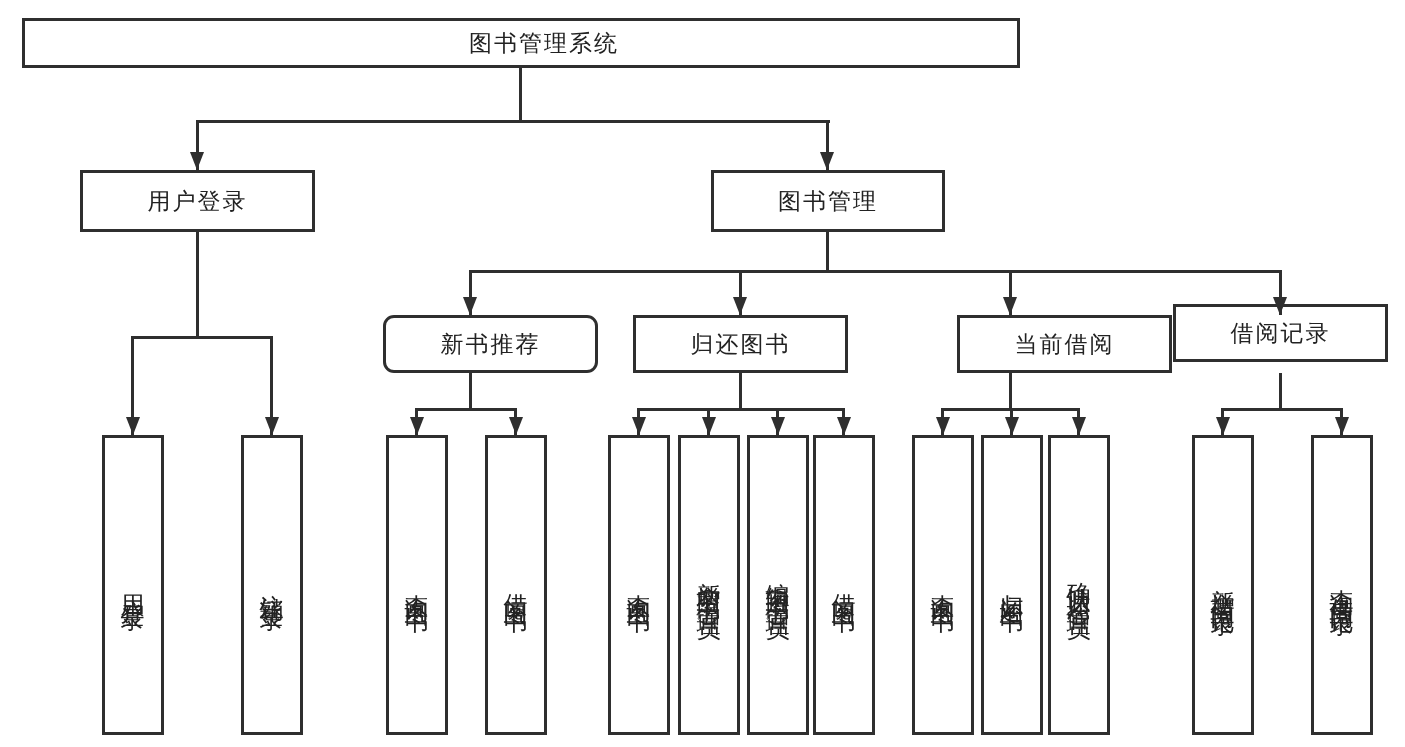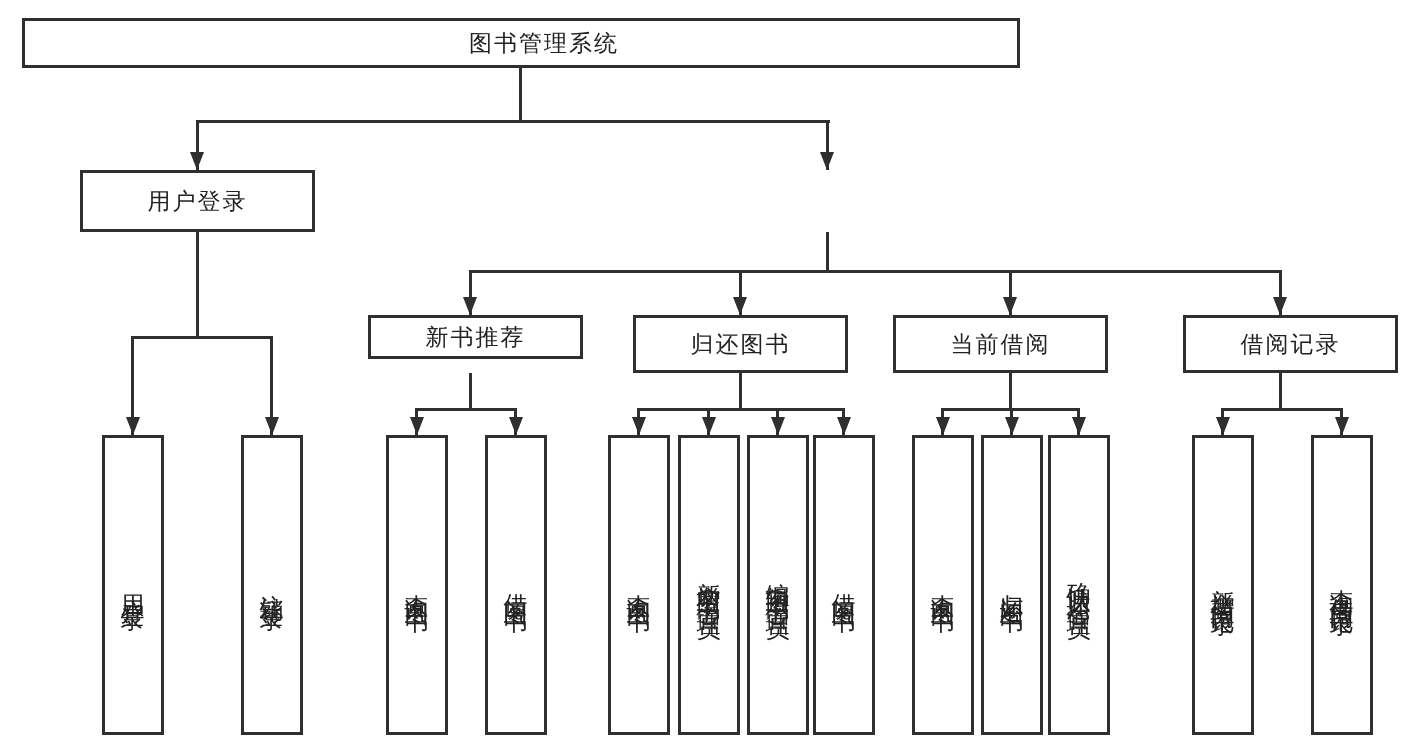--- a/index.html
+++ b/index.html
@@ -57,31 +57,34 @@
 
 <div class="canvas">
 
   <div class="box" style="left:22px;top:18px;width:998px;height:50px;padding-left:46px;">
     <span class="lbl">图书管理系统</span>
   </div>
 
   <div class="box" style="left:80px;top:170px;width:235px;height:62px;">
     <span class="lbl">用户登录</span>
   </div>
+  <div class="box" style="left:711px;top:170px;width:234px;height:62px;">
+    <span class="lbl">图书管理</span>
+  </div>
 
-  <div class="box" style="left:368px;top:315px;width:215px;height:44px;">
+  <div class="box" style="left:383px;top:315px;width:215px;height:58px;border-radius:11px;">
     <span class="lbl">新书推荐</span>
   </div>
   <div class="box" style="left:633px;top:315px;width:215px;height:58px;">
     <span class="lbl">归还图书</span>
   </div>
-  <div class="box" style="left:893px;top:315px;width:215px;height:58px;">
+  <div class="box" style="left:957px;top:315px;width:215px;height:58px;">
     <span class="lbl">当前借阅</span>
   </div>
-  <div class="box" style="left:1173px;top:315px;width:215px;height:58px;margin-left:10px;">
+  <div class="box" style="left:1173px;top:304px;width:215px;height:58px;">
     <span class="lbl">借阅记录</span>
   </div>
 
   <div class="box leaf" style="left:102px;top:435px;width:62px;height:300px;">
     <span class="lbl">用户登录</span>
   </div>
   <div class="box leaf" style="left:241px;top:435px;width:62px;height:300px;">
     <span class="lbl">注销登录</span>
   </div>
 

